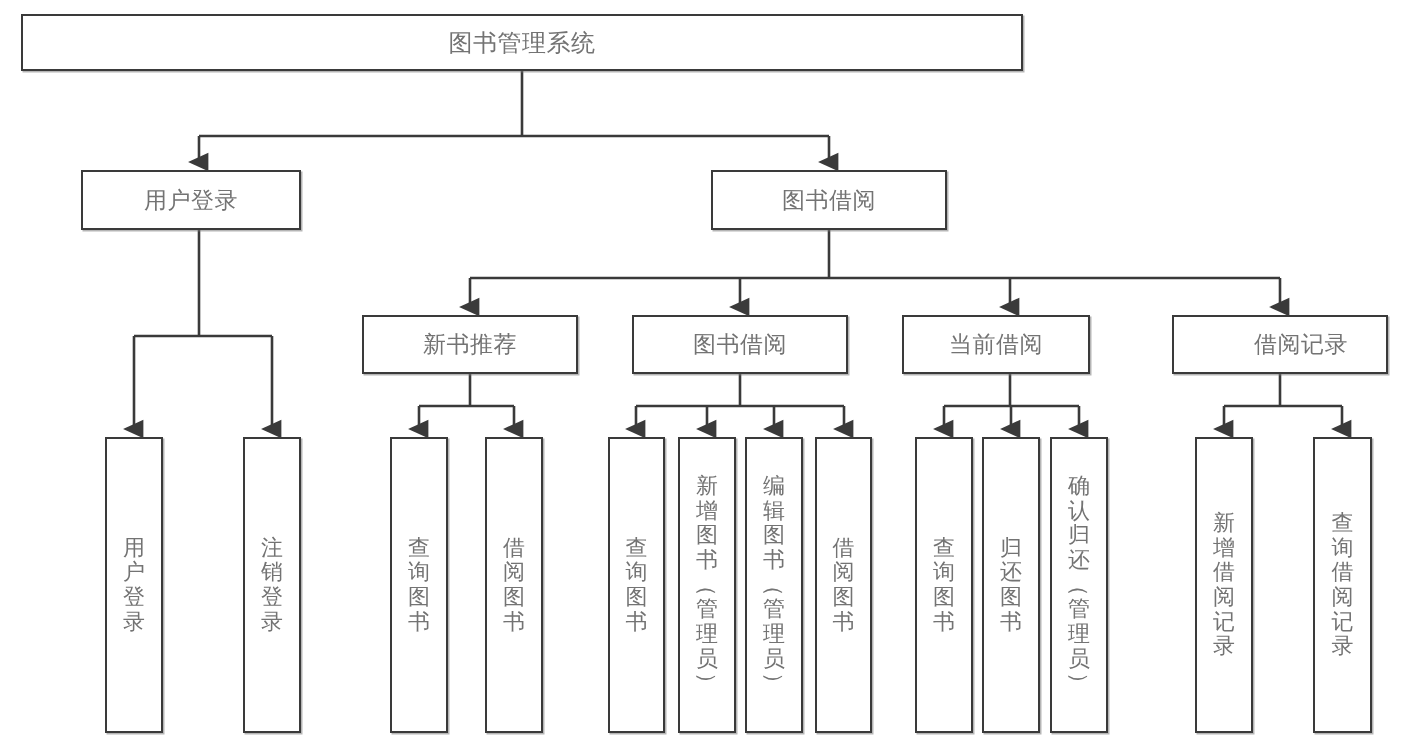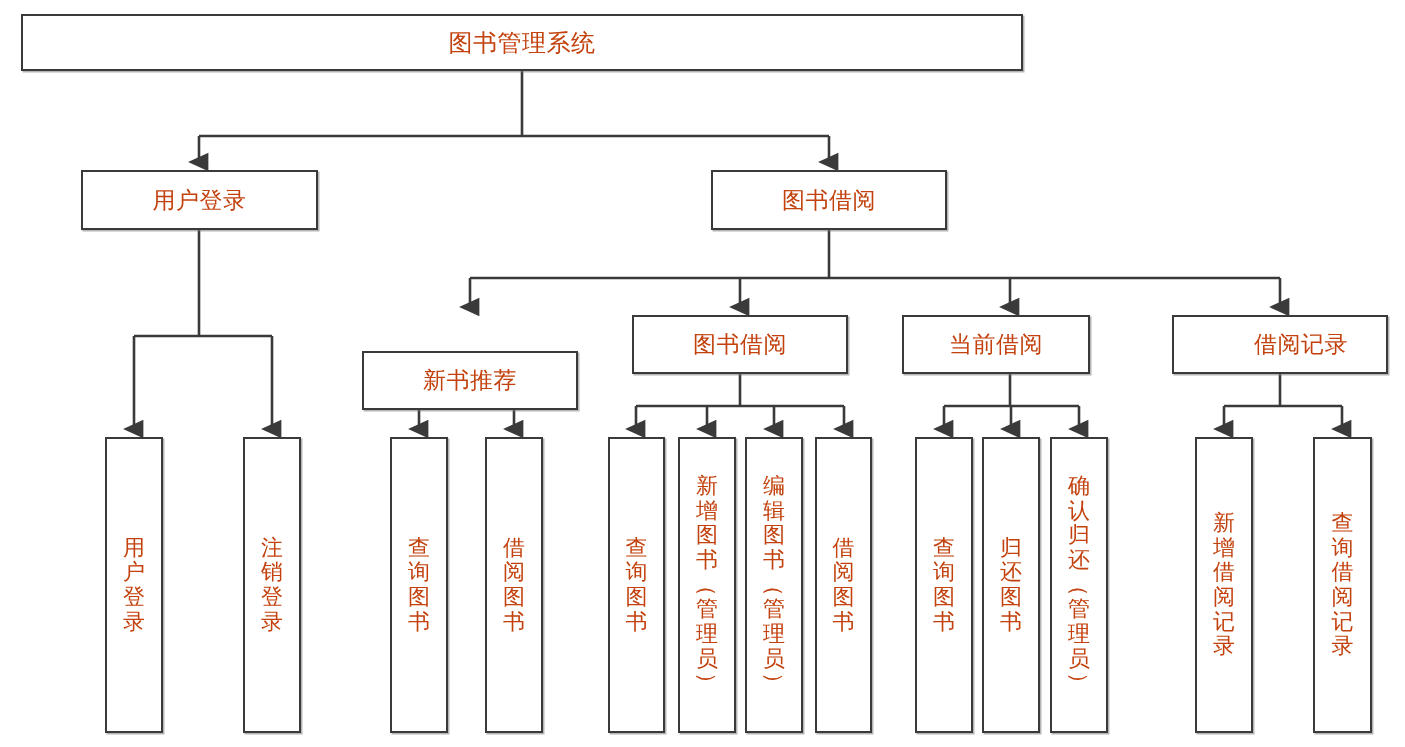--- a/index.html
+++ b/index.html
@@ -29,21 +29,21 @@
     position: absolute;
     box-sizing: border-box;
     border: 2px solid #3a3a3a;
     background: #ffffff;
     display: flex;
     align-items: center;
     justify-content: center;
     box-shadow: 1.5px 1.5px 0 0 rgba(120,120,120,0.55);
   }
   .node .label {
-    color: #c2410c;
+    color: #737373;
     line-height: 1.0;
     text-align: center;
     white-space: pre;
   }
   
   .node.horiz .label {
     font-size: 23px;
     letter-spacing: 0.5px;
   }
   .node.root .label {
@@ -130,27 +130,27 @@
       <path d="M1224,406 L1342,406"></path>
       <path d="M1224,406 L1224,429" marker-end="url(#arrow)"></path>
       <path d="M1342,406 L1342,429" marker-end="url(#arrow)"></path>
     </g>
   </svg>
 
   <div id="nodes-layer">
       <div class="node horiz root" style="left: 21px; top: 14px; width: 1002px; height: 57px;">
         <span class="label">图书管理系统</span>
       </div>
-      <div class="node horiz" style="left: 81px; top: 170px; width: 237px; height: 60px;">
+      <div class="node horiz" style="left: 81px; top: 170px; width: 220px; height: 60px;">
         <span class="label">用户登录</span>
       </div>
       <div class="node horiz" style="left: 711px; top: 170px; width: 236px; height: 60px;">
         <span class="label">图书借阅</span>
       </div>
-      <div class="node horiz" style="left: 362px; top: 315px; width: 216px; height: 59px; margin-top: 36px;">
+      <div class="node horiz" style="left: 362px; top: 315px; width: 216px; height: 59px;">
         <span class="label">新书推荐</span>
       </div>
       <div class="node horiz" style="left: 632px; top: 315px; width: 216px; height: 59px;">
         <span class="label">图书借阅</span>
       </div>
       <div class="node horiz" style="left: 902px; top: 315px; width: 188px; height: 59px; justify-content: center;">
         <span class="label">当前借阅</span>
       </div>
       <div class="node horiz" style="left: 1172px; top: 315px; width: 216px; height: 59px; padding-left: 42px;">
         <span class="label">借阅记录</span>

